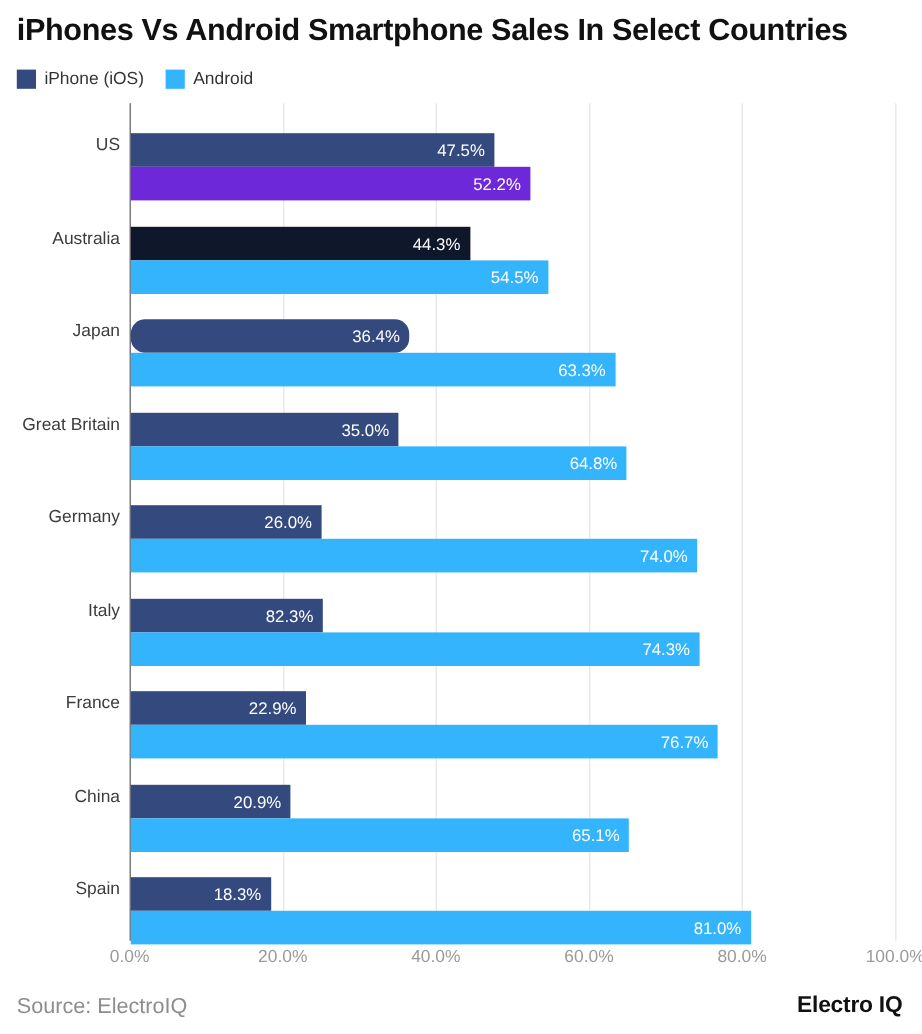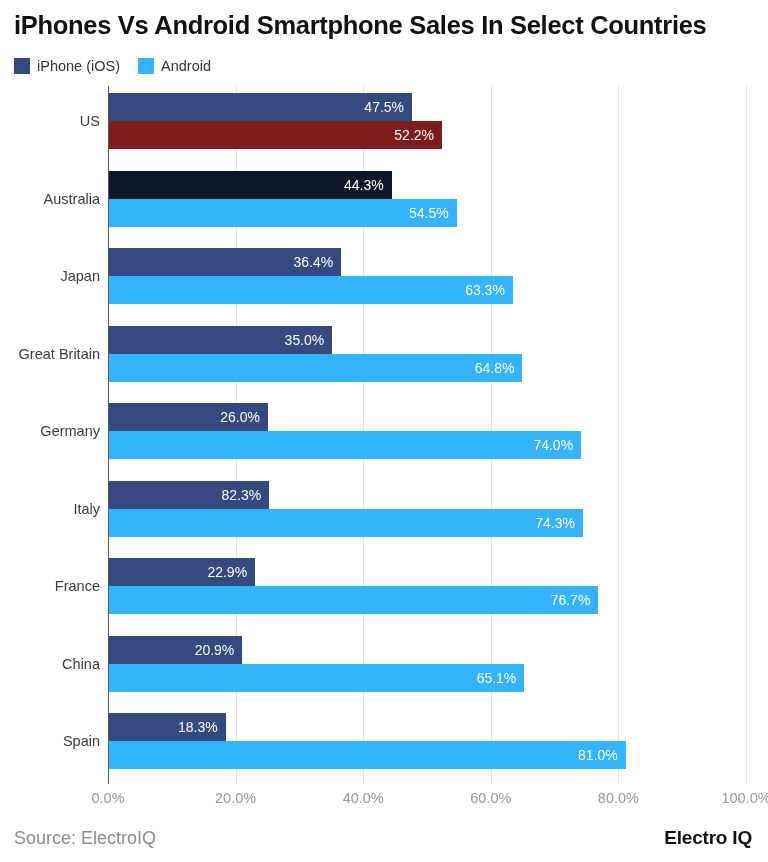--- a/index.html
+++ b/index.html
@@ -128,20 +128,21 @@
     white-space: nowrap;
   }
   .bar {
     position: absolute;
     left: 109px;
     height: 28px;
     box-sizing: border-box;
     display: flex;
     align-items: center;
     justify-content: flex-end;
+    margin-top: 18px;
   }
   .bar.ios {
     top: 7px;
     background: #34497d;
   }
   .bar.android {
     top: 35px;
     background: #33b4fc;
   }
   .bar-value {
@@ -226,36 +227,36 @@
         <div class="gridline" style="left: 510.4px;"></div>
         <div class="gridline" style="left: 638px;"></div>
       </div>
     <div class="axis-line"></div>
     <div class="groups" id="groups">
         <div class="group" style="top: 0px; height: 77.5556px;">
           <div class="cat-label">US</div>
           <div class="bar ios" style="width: 303.05px; background: rgb(52, 73, 125);">
             <span class="bar-value">47.5%</span>
           </div>
-          <div class="bar android" style="width: 333.036px; background: #7f1d1d;">
+          <div class="bar android" style="width: 333.036px; background: #6d28d9;">
             <span class="bar-value">52.2%</span>
           </div>
         </div>
         <div class="group" style="top: 77.5556px; height: 77.5556px;">
           <div class="cat-label">Australia</div>
           <div class="bar ios" style="width: 282.634px; background: #0f172a;">
             <span class="bar-value">44.3%</span>
           </div>
           <div class="bar android" style="width: 347.71px; background: rgb(51, 180, 252);">
             <span class="bar-value">54.5%</span>
           </div>
         </div>
         <div class="group" style="top: 155.111px; height: 77.5556px;">
           <div class="cat-label">Japan</div>
-          <div class="bar ios" style="width: 232.232px; background: rgb(52, 73, 125);">
+          <div class="bar ios" style="width: 232.232px; background: rgb(52, 73, 125); border-radius: 12px;">
             <span class="bar-value">36.4%</span>
           </div>
           <div class="bar android" style="width: 403.854px; background: rgb(51, 180, 252);">
             <span class="bar-value">63.3%</span>
           </div>
         </div>
         <div class="group" style="top: 232.667px; height: 77.5556px;">
           <div class="cat-label">Great Britain</div>
           <div class="bar ios" style="width: 223.3px; background: rgb(52, 73, 125); padding-left: 24px;">
             <span class="bar-value">35.0%</span>

